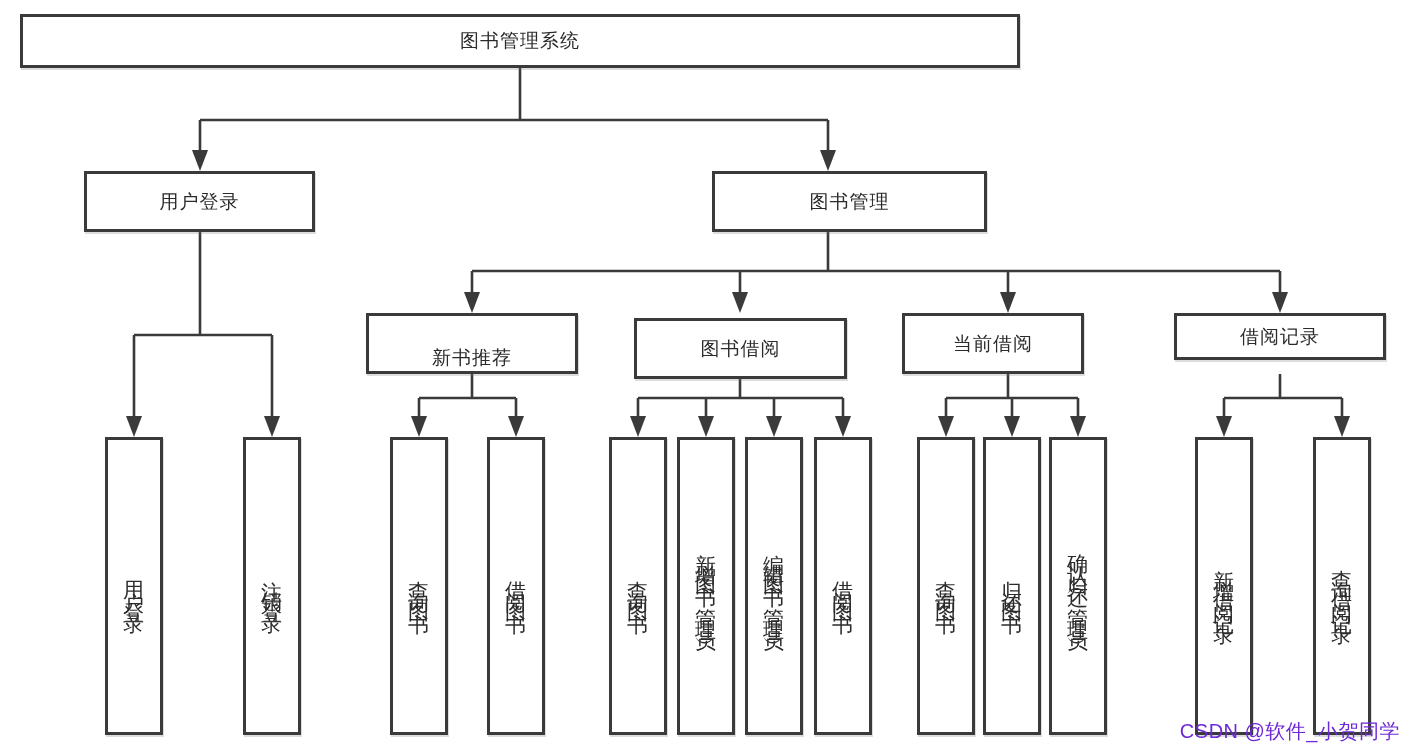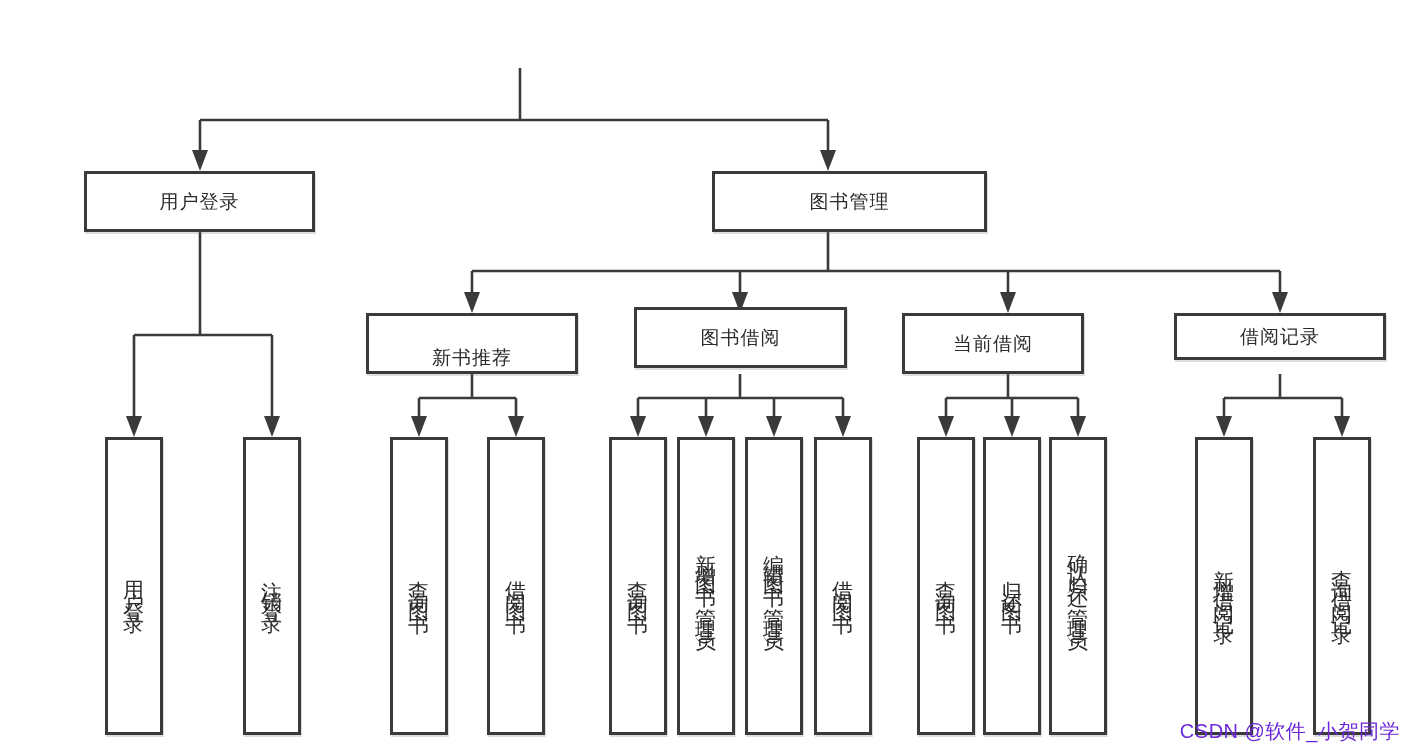--- a/index.html
+++ b/index.html
@@ -34,21 +34,21 @@
     font-size: 21px;
     letter-spacing: 11px;
     line-height: 1;
     white-space: nowrap;
   }
   
   .n-root   { left: 20px;   top: 14px;  width: 1000px; height: 54px; }
   .n-l2a    { left: 84px;   top: 171px; width: 231px;  height: 61px; }
   .n-l2b    { left: 712px;  top: 171px; width: 275px;  height: 61px; }
   .n-l3a    { left: 366px;  top: 313px; width: 212px;  height: 61px; align-items: flex-end; }
-  .n-l3b    { left: 634px;  top: 307px; width: 213px;  height: 61px; text-align: center; }
+  .n-l3b    { left: 634px;  top: 318px; width: 213px;  height: 61px; text-align: center; }
   .n-l3c    { left: 902px;  top: 313px; width: 182px;  height: 61px; text-align: center; }
   .n-l3d    { left: 1174px; top: 313px; width: 212px;  height: 47px; }
   .leaf     { top: 437px; width: 58px; height: 298px; }
   .n-a1 { left: 105px; }  .n-a2 { left: 243px; }
   .n-b1 { left: 390px; }  .n-b2 { left: 487px; }
   .n-c1 { left: 609px; }  .n-c2 { left: 677px; }
   .n-c3 { left: 745px; }  .n-c4 { left: 814px; }
   .n-d1 { left: 917px; }  .n-d2 { left: 983px; }  .n-d3 { left: 1049px; }
   .n-e1 { left: 1195px; } .n-e2 { left: 1313px; }
   #watermark {
@@ -96,20 +96,23 @@
     <path class="cline" d="M1008,374 V398 M946,398 H1078 M946,398 V418 M1012,398 V418 M1078,398 V418"></path>
     <polygon class="ahead" points="938,416 954,416 946,437"></polygon>
     <polygon class="ahead" points="1004,416 1020,416 1012,437"></polygon>
     <polygon class="ahead" points="1070,416 1086,416 1078,437"></polygon>
 
     <path class="cline" d="M1280,374 V398 M1224,398 H1342 M1224,398 V418 M1342,398 V418"></path>
     <polygon class="ahead" points="1216,416 1232,416 1224,437"></polygon>
     <polygon class="ahead" points="1334,416 1350,416 1342,437"></polygon>
   </svg>
 
+  <div class="node hnode n-root">
+    <span>图书管理系统</span>
+  </div>
 
   <div class="node hnode n-l2a">
     <span>用户登录</span>
   </div>
   <div class="node hnode n-l2b">
     <span>图书管理</span>
   </div>
 
   <div class="node hnode n-l3a">
     <span>新书推荐</span>

